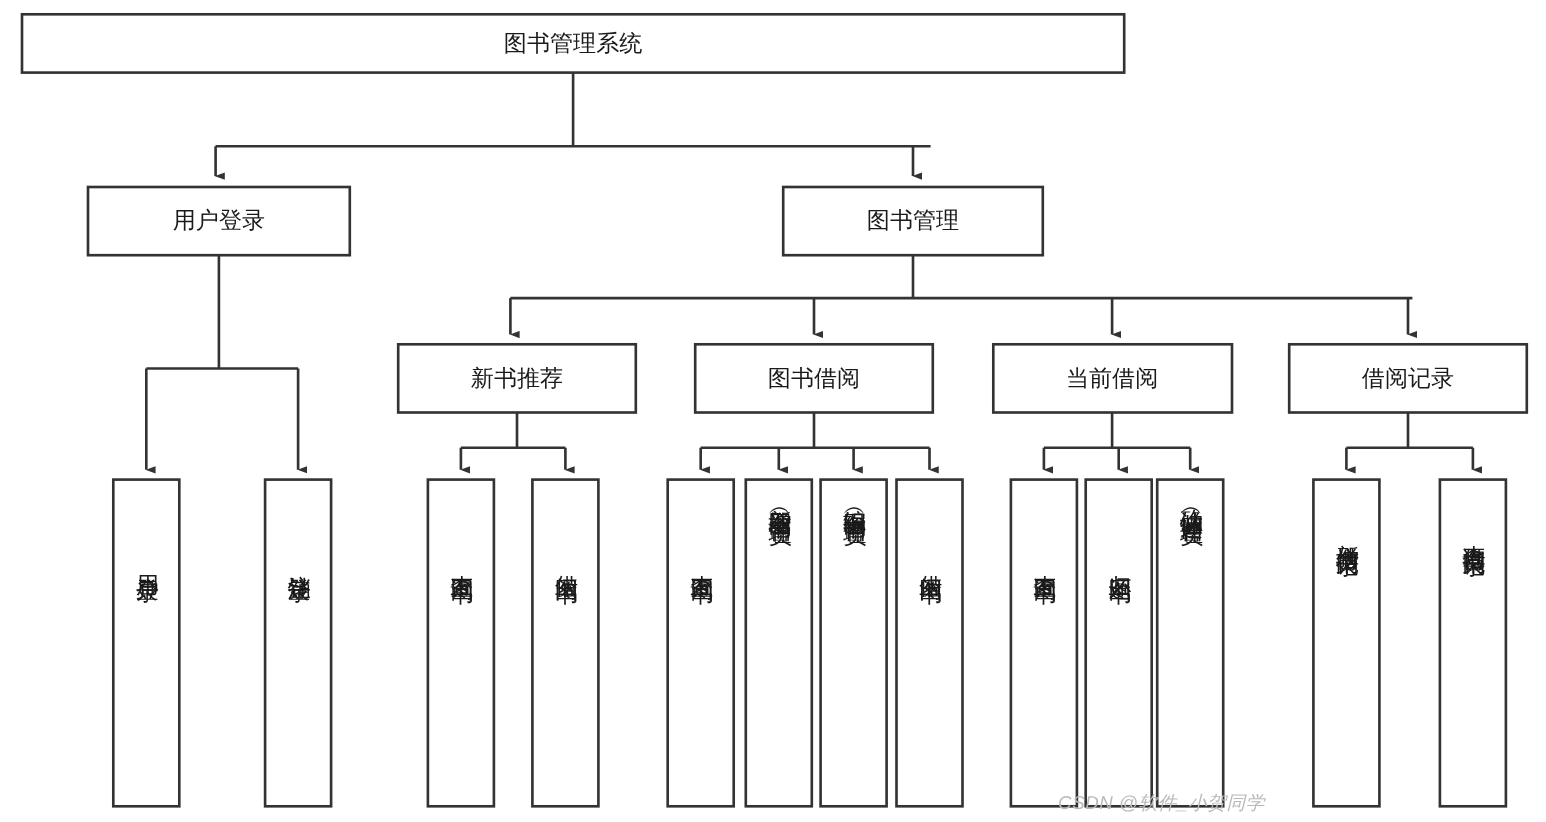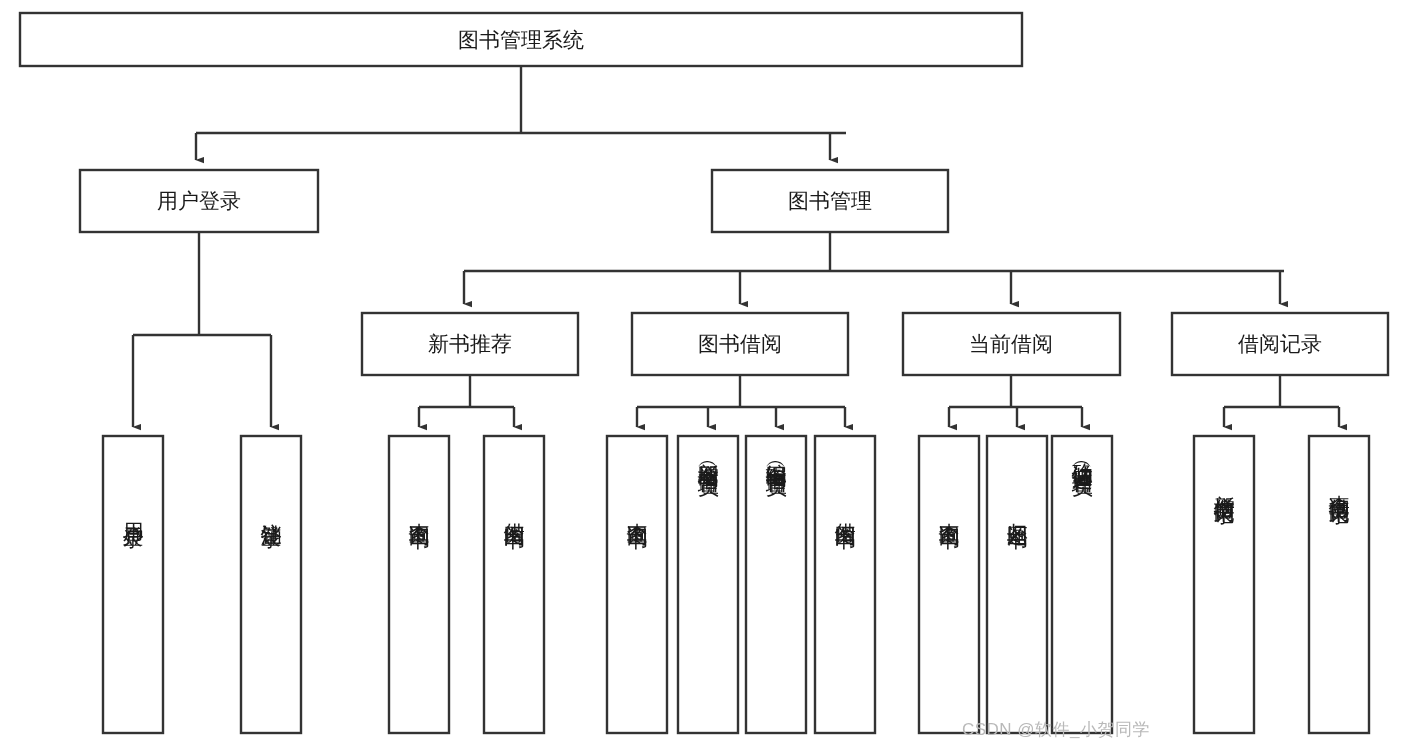--- a/index.html
+++ b/index.html
@@ -68,20 +68,21 @@
   }
   #watermark {
     position: absolute;
     right: 8px;
     bottom: 6px;
     font-family: "Liberation Sans", "DejaVu Sans", sans-serif;
     font-size: 17px;
     color: #b9b9b9;
     letter-spacing: 0.5px;
     user-select: none;
+    font-style: italic;
   }
 </style>
 </head>
 <body>
 
 <div id="diagram-root">
 
   <svg id="tree-svg" viewBox="0 0 1405 747">
     <defs>
       <marker id="arrowhead" markerWidth="7" markerHeight="9" refX="3.2" refY="8.4" orient="auto" markerUnits="userSpaceOnUse">

